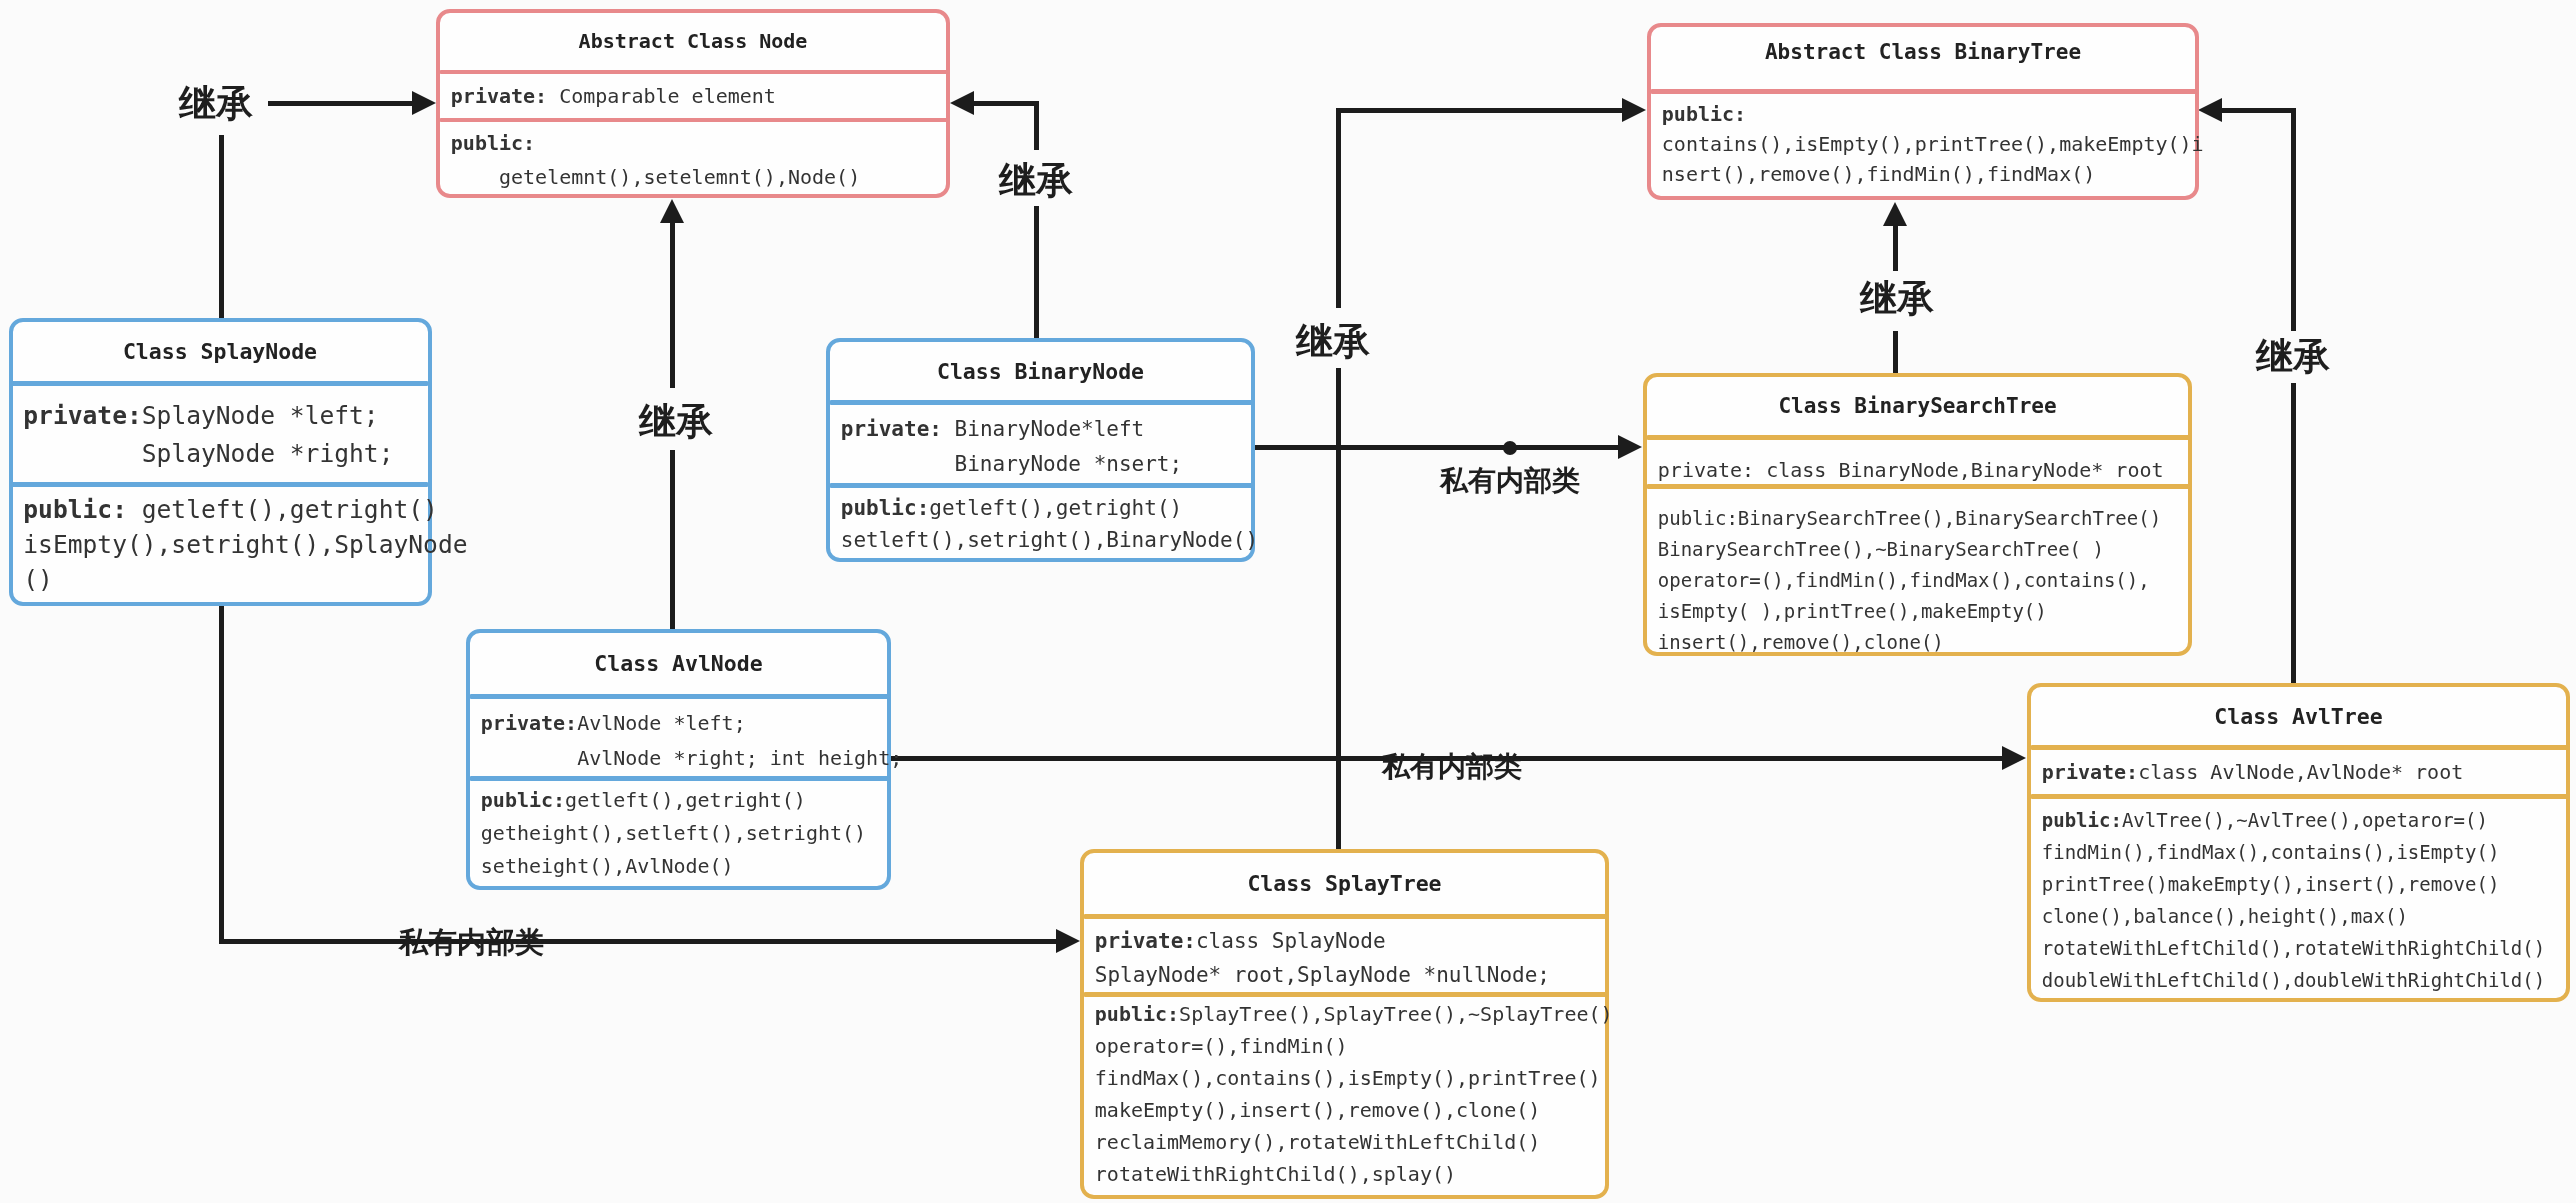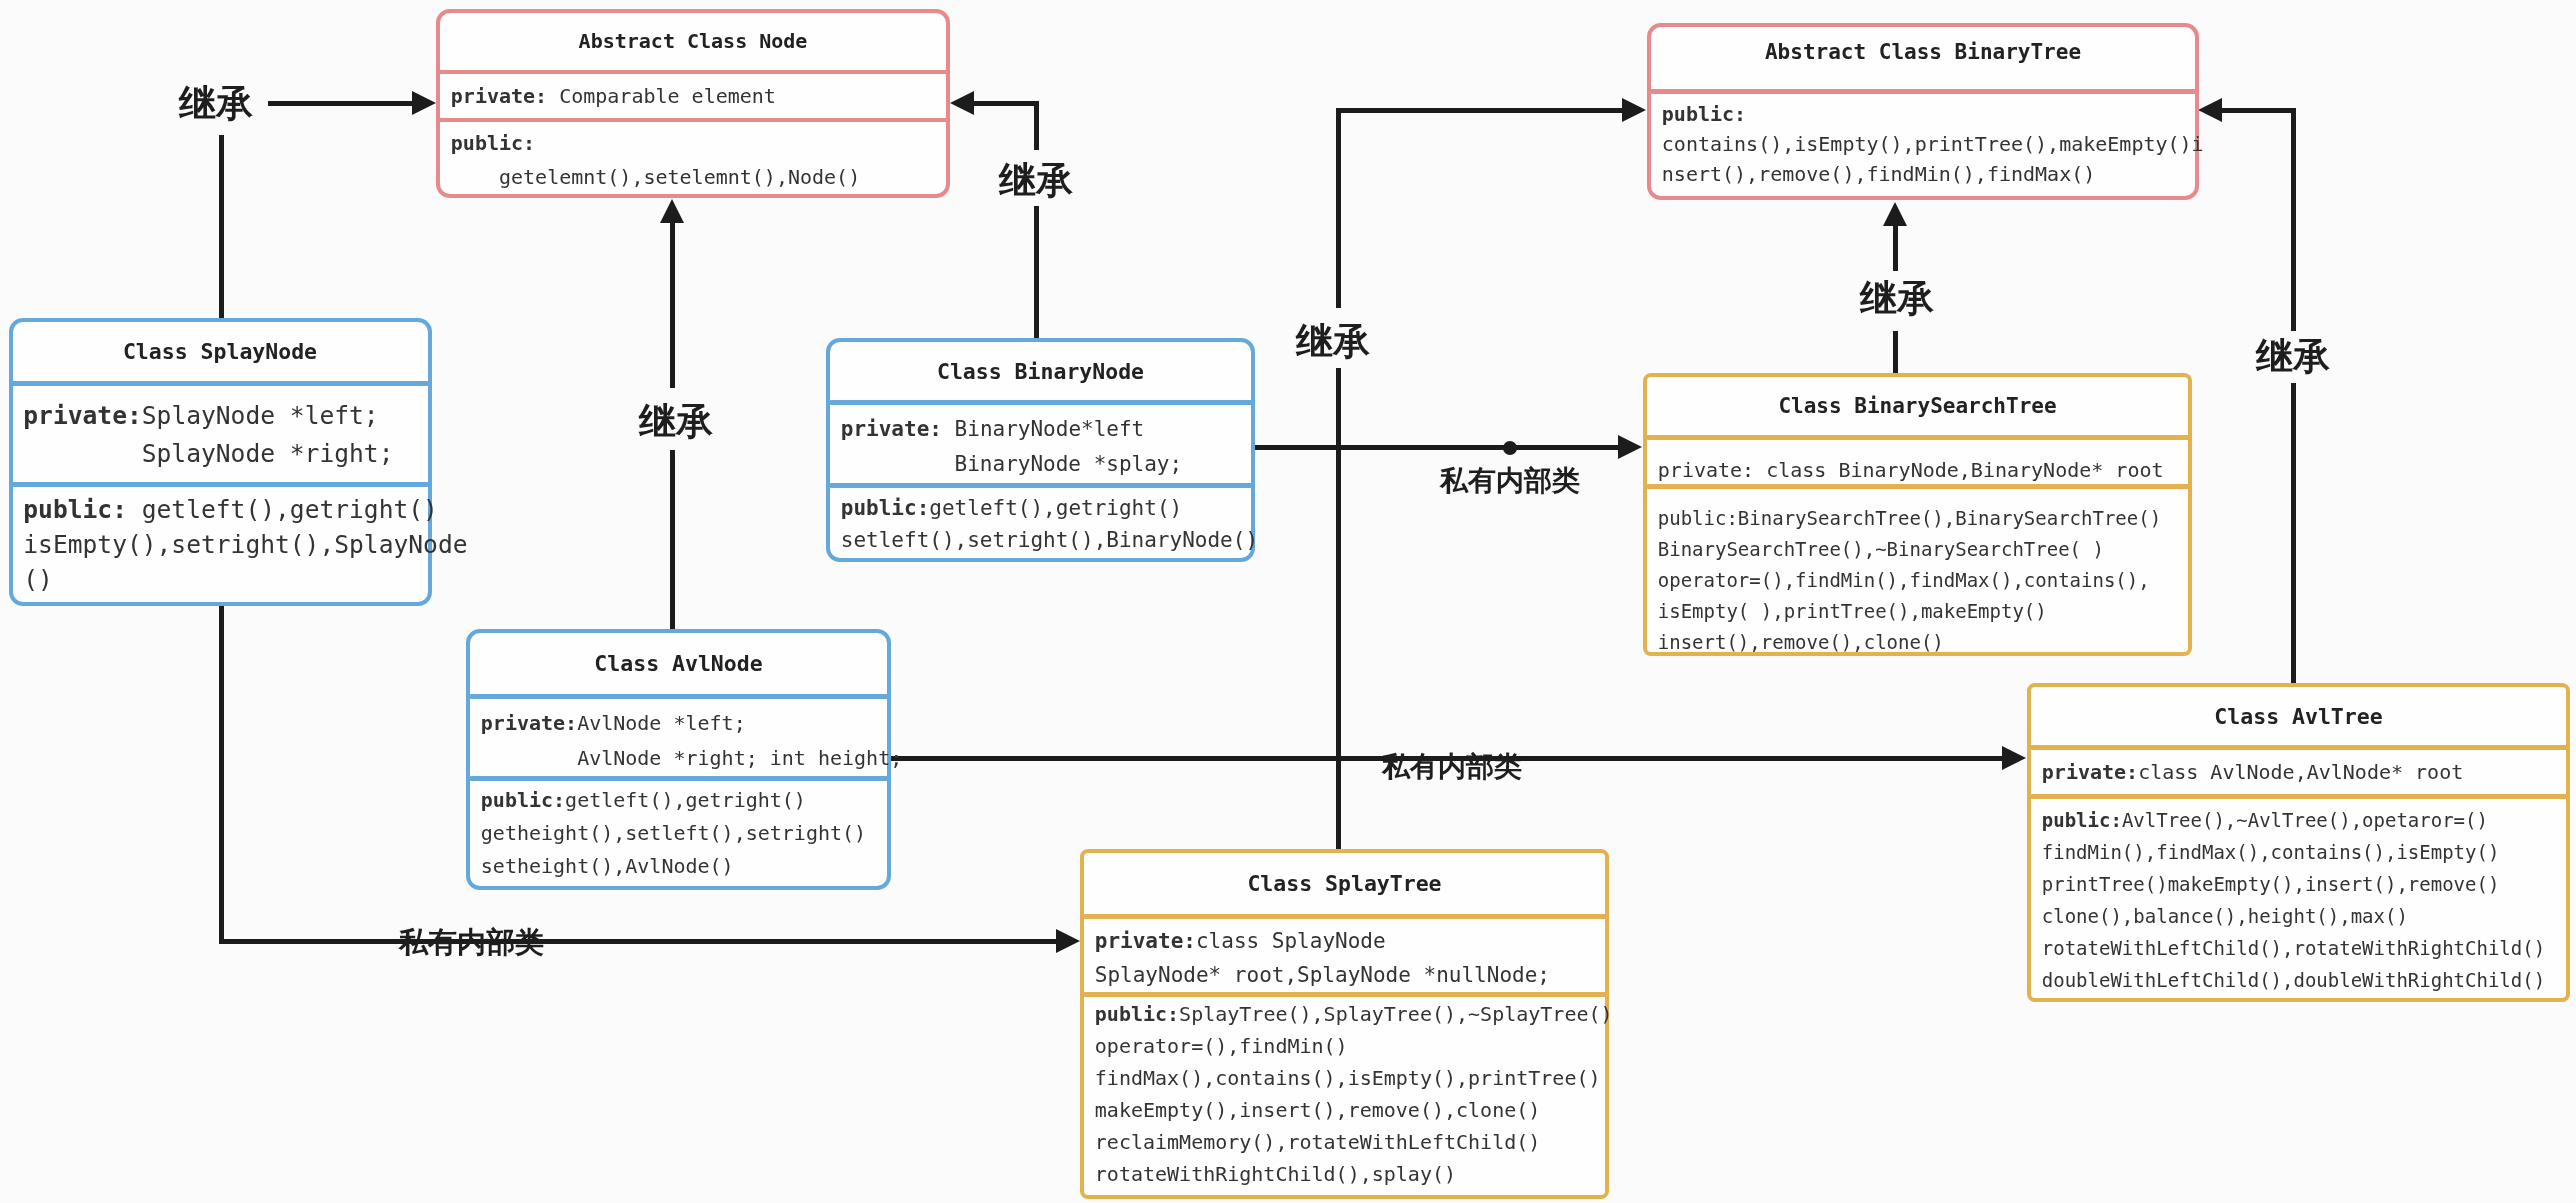--- a/index.html
+++ b/index.html
@@ -1,21 +1,21 @@
 <!DOCTYPE html>
 <html style="font-size:12.3px"><head>
 <meta charset="utf-8">
 <style>
   html,body{margin:0;padding:0;background:#fbfbfb;}
   .canvas{position:relative;width:2576px;height:1203px;background:#fbfbfb;overflow:hidden;
           font-family:"DejaVu Sans Mono","Liberation Mono",monospace;}
   .cls-box{position:absolute;background:#fefefe;border:4.6px solid;border-radius:14px;box-sizing:border-box;}
   .red{border-color:#e8898b;}
   .blue{border-color:#64a8dc;}
-  .orange{border-color:#e3b14e;border-radius:8px;}
+  .orange{border-color:#e3b14e;}
   .red .divider{background:#e8898b;}
   .blue .divider{background:#64a8dc;}
   .orange .divider{background:#e3b14e;}
   .box-title{position:absolute;left:0;right:0;top:0;display:flex;align-items:center;justify-content:center;
              font-weight:bold;color:#222;}
   .divider{position:absolute;left:-1.5px;right:-1.5px;height:4.6px;border-radius:2.3px;}
   .sec{position:absolute;left:10.8px;right:4.6px;color:#333;box-sizing:border-box;}
   .sec.center{display:flex;align-items:center;}
   .code-line{white-space:pre;}
   .kw{font-weight:bold;}
@@ -114,21 +114,21 @@
       <div class="code-line"><span class="kw"></span><span>isEmpty(),setright(),SplayNode</span></div>
       <div class="code-line"><span class="kw"></span><span>()</span></div>
     </div>
   </div>
 
   <div class="cls-box blue" style="left:826px;top:338px;width:429px;height:224px;">
     <div class="box-title" style="height:58px;font-size:21.5px;">Class BinaryNode</div>
     <div class="divider" style="top:58px;"></div>
     <div class="sec" style="top:62px;height:78px;padding-top:7.7px;font-size:21px;line-height:35px;">
       <div class="code-line"><span class="kw">private:</span><span> BinaryNode*left</span></div>
-      <div class="code-line"><span class="kw"></span><span>         BinaryNode *splay;</span></div>
+      <div class="code-line"><span class="kw"></span><span>         BinaryNode *nsert;</span></div>
     </div>
     <div class="divider" style="top:141px;"></div>
     <div class="sec" style="top:145px;height:69px;padding-top:4.6px;font-size:21px;line-height:32px;">
       <div class="code-line"><span class="kw">public:</span><span>getleft(),getright()</span></div>
       <div class="code-line"><span class="kw"></span><span>setleft(),setright(),BinaryNode()</span></div>
     </div>
   </div>
 
   <div class="cls-box blue" style="left:466px;top:629px;width:425px;height:261px;">
     <div class="box-title" style="height:61px;font-size:21.5px;">Class AvlNode</div>

